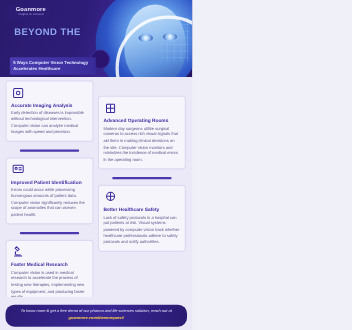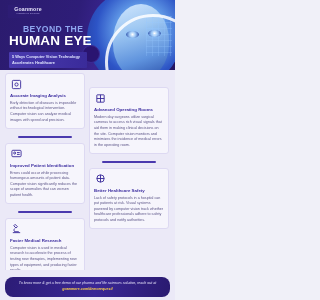--- a/index.html
+++ b/index.html
@@ -84,21 +84,21 @@
   }
   .logo-name {
     font-size:5.2px; font-weight:bold; color:#e8e6fb;
     letter-spacing:.2px;
   }
   .logo-tag {
     font-size:2.4px; color:#a99fe0; letter-spacing:.1px; margin-top:.5px;
   }
 
   .eyebrow {
-    position:absolute; left:23px; top:24px;
+    position:absolute; left:13px; top:24px;
     font-size:8.6px; font-weight:bold; color:#8fa7f0;
     letter-spacing:.4px;
   }
   .title {
     position:absolute; left:9px; top:33px;
     font-size:13.5px; font-weight:bold; color:#ffffff;
     letter-spacing:.2px;
   }
   .subtitle-bar {
     position:absolute; left:9px; top:52px;
@@ -185,21 +185,20 @@
     </div>
     <div class="arc-white"></div>
     <div class="dot-circle"></div>
 
     <div class="logo">
       <div class="logo-name">Goanmore</div>
       <div class="logo-tag">Insights on Demand</div>
     </div>
 
     <div class="eyebrow">BEYOND THE</div>
-    <div class="title">HUMAN EYE</div>
     <div class="subtitle-bar">
       <span>5 Ways Computer Vision Technology</span>
       <span>Accelerates Healthcare</span>
     </div>
   </div>
 
   <div class="body-area">
     <div class="cols">
 
       <div class="col left">

